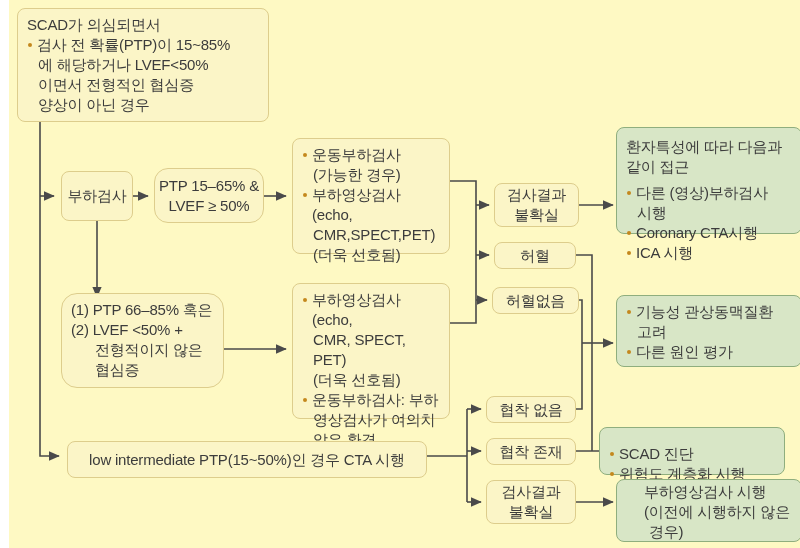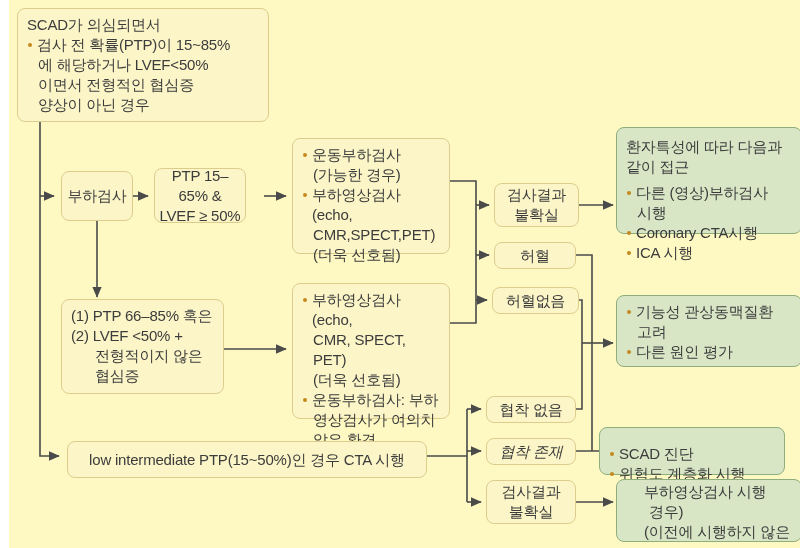--- a/index.html
+++ b/index.html
@@ -69,21 +69,21 @@
       </div>
     <div class="ln ind">
         <span>양상이 아닌 경우</span>
       </div>
   </div>
 
   <div class="node yellow center" style="left:52px;top:171px;width:72px;height:50px;">
     <span>부하검사</span>
   </div>
 
-  <div class="node yellow center" style="left:145px;top:168px;width:92px;height:55px;">
+  <div class="node yellow center" style="left:145px;top:168px;width:110px;height:55px;border-radius:14px;">
     <span>PTP 15–65% &amp;</span>
     <span>LVEF ≥ 50%</span>
   </div>
 
   <div class="node yellow" style="left:283px;top:138px;width:158px;height:116px;">
     <div class="ln">
         <span class="bullet"></span>
         <span>운동부하검사</span>
       </div>
     <div class="ln ind">
@@ -94,21 +94,21 @@
         <span>부하영상검사 (echo,</span>
       </div>
     <div class="ln ind">
         <span>CMR,SPECT,PET)</span>
       </div>
     <div class="ln ind">
         <span>(더욱 선호됨)</span>
       </div>
   </div>
 
-  <div class="node yellow" style="left:52px;top:299px;width:163px;height:95px;">
+  <div class="node yellow" style="left:52px;top:293px;width:163px;height:95px;border-radius:16px;">
     <div class="ln">
         <span>(1) PTP 66–85% 혹은</span>
       </div>
     <div class="ln">
         <span>(2) LVEF &lt;50% +</span>
       </div>
     <div class="ln ind2">
         <span>전형적이지 않은</span>
       </div>
     <div class="ln ind2">
@@ -191,21 +191,21 @@
   </div>
 
   <div class="node yellow center" style="left:58px;top:441px;width:360px;height:37px;">
     <span>low intermediate PTP(15~50%)인 경우 CTA 시행</span>
   </div>
 
   <div class="node yellow center" style="left:477px;top:396px;width:90px;height:27px;">
     <span>협착 없음</span>
   </div>
 
-  <div class="node yellow center" style="left:477px;top:438px;width:90px;height:27px;font-style:italic;">
+  <div class="node yellow center" style="left:477px;top:438px;width:90px;height:27px;">
     <span>협착 존재</span>
   </div>
 
   <div class="node yellow center" style="left:477px;top:480px;width:90px;height:44px;">
     <span>검사결과</span>
     <span>불확실</span>
   </div>
 
   <div class="node green" style="left:590px;top:427px;width:186px;height:48px;padding-top:16px;padding-bottom:4px;">
     <div class="ln">
@@ -215,21 +215,21 @@
     <div class="ln">
         <span class="bullet"></span>
         <span>위험도 계층화 시행</span>
       </div>
   </div>
 
   <div class="node green" style="left:607px;top:479px;width:186px;height:63px;padding-top:2px;padding-bottom:2px;padding-left:27px;">
     <div class="ln">
         <span>부하영상검사 시행</span>
       </div>
+    <div class="ln">
+        <span>(이전에 시행하지 않은</span>
+      </div>
     <div class="ln inds">
         <span>경우)</span>
       </div>
-    <div class="ln">
-        <span>(이전에 시행하지 않은</span>
-      </div>
   </div>
 
 </div>
 
 </body></html>

